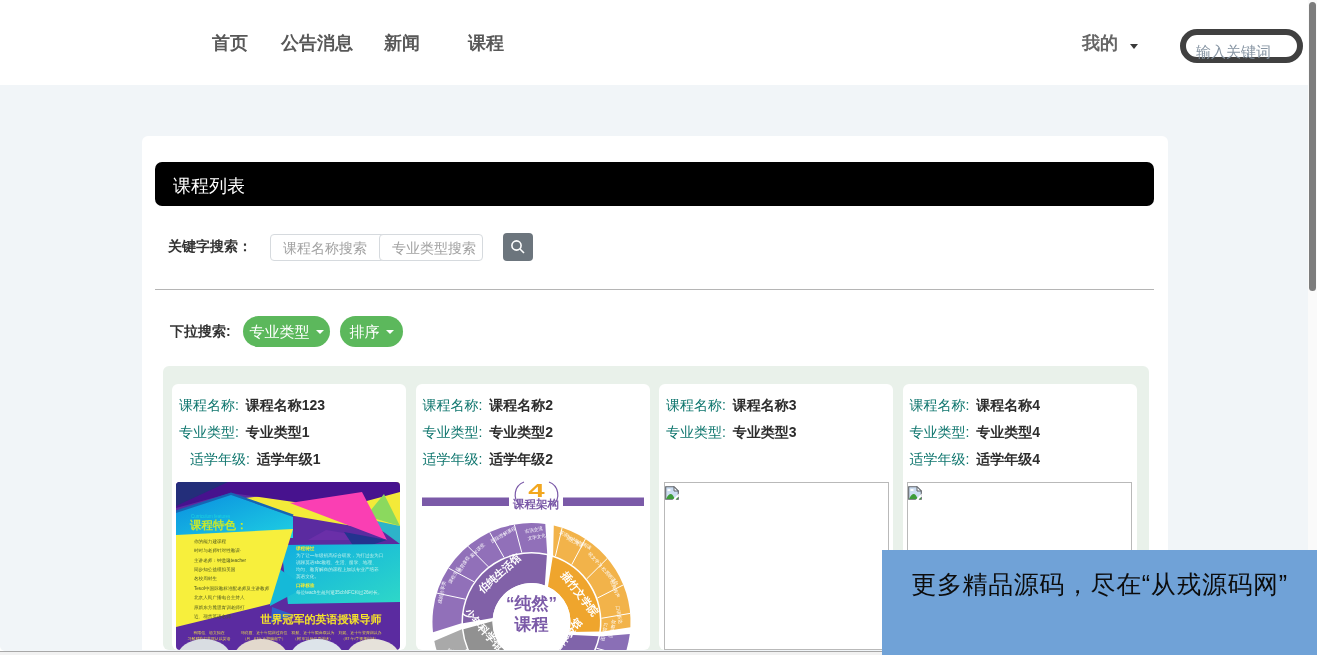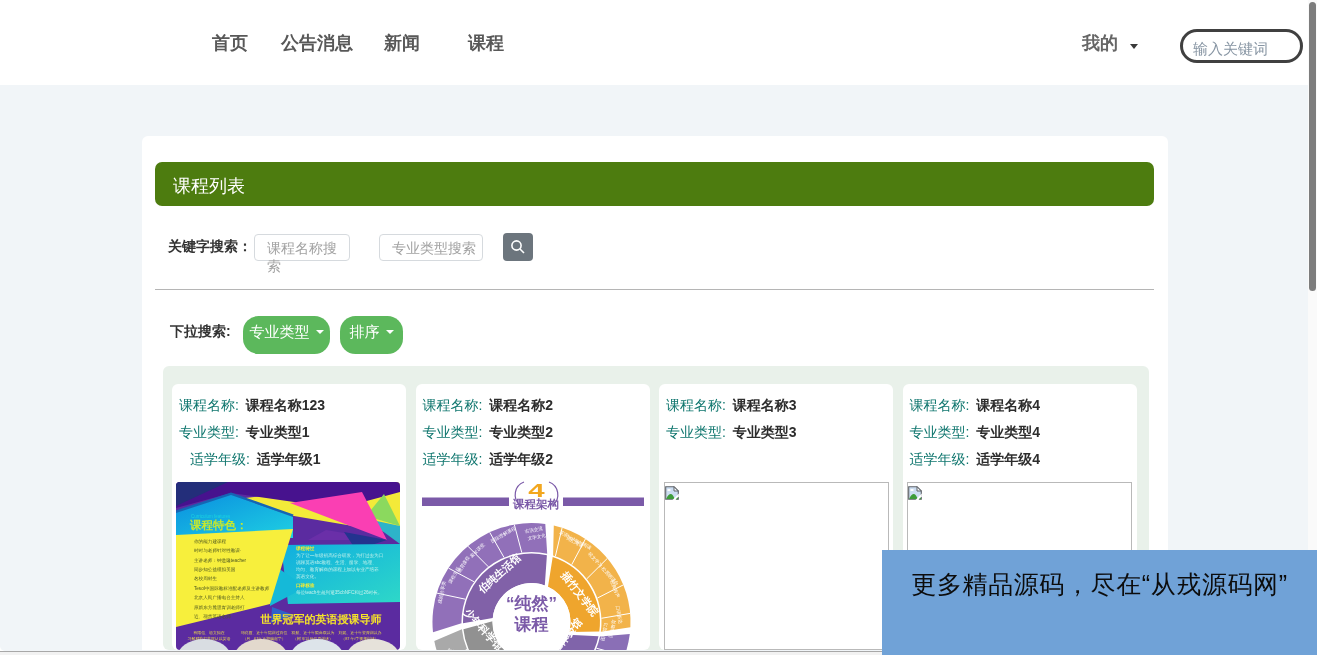--- a/index.html
+++ b/index.html
@@ -2,40 +2,40 @@
 <html lang="zh"><head>
 <meta charset="utf-8">
 <style>
   * { margin:0; padding:0; box-sizing:border-box; }
   html,body { width:1317px; height:655px; overflow:hidden; background:#fff;
     font-family:"Liberation Sans", sans-serif; }
 
   
   #nav { position:absolute; left:0; top:0; width:1317px; height:85px; background:#fff; }
   .navlink { position:absolute; top:33px; font-size:18px; font-weight:bold; color:#585858; line-height:21px; }
-  #pill { position:absolute; left:1180px; top:29px; width:123px; height:34px; border:3px solid #404040; border-radius:17px; background:#fff; }
+  #pill { position:absolute; left:1180px; top:29px; width:123px; height:34px; border:6px solid #404040; border-radius:17px; background:#fff; }
   #pill span { position:absolute; left:10px; top:8px; font-size:15px; color:#8795a3; }
   #caret1 { position:absolute; left:1130px; top:44px; width:0; height:0; border-left:4.5px solid transparent; border-right:4.5px solid transparent; border-top:5px solid #3a3a3a; }
 
   
   #bg { position:absolute; left:0; top:85px; width:1317px; height:566px; background:#f1f5f8; border-radius:0 0 5px 5px; }
   #hbar { position:absolute; left:0; top:651px; width:1317px; height:4px; background:#f2f2f2; border-top:1.5px solid #a8a8a8; }
 
   
   #card { position:absolute; left:142px; top:136px; width:1026px; height:514px; background:#fff; border-radius:6px 6px 0 0; }
-  #greenbar { position:absolute; left:13px; top:26px; width:999px; height:44px; background:#4d7c0f; border-radius:7px; }
+  #greenbar { position:absolute; left:13px; top:26px; width:999px; height:44px; background:#000000; border-radius:7px; }
   #greenbar span { position:absolute; left:18px; top:12px; font-size:18px; color:#fff; }
 
   .blabel { position:absolute; font-size:14px; font-weight:bold; color:#333; }
   .tinput { position:absolute; height:27px; border:1px solid #d6dade; border-radius:4px; background:#fff; }
   .tinput span { position:absolute; left:12px; top:5px; font-size:14px; color:#a2a2a2; }
   #searchbtn { position:absolute; left:361px; top:97px; width:30px; height:28px; background:#6c757d; border-radius:4px; }
   #divider { position:absolute; left:13px; top:153px; width:999px; height:1px; background:#b5b5b5; }
 
-  .gbtn { position:absolute; top:180px; height:38px; background:#5cb85c; border-radius:15.5px; color:#fff; font-size:15px; text-align:center; line-height:31px; }
+  .gbtn { position:absolute; top:180px; height:31px; background:#5cb85c; border-radius:15.5px; color:#fff; font-size:15px; text-align:center; line-height:31px; }
   .gcaret { display:inline-block; width:0; height:0; border-left:4px solid transparent; border-right:4px solid transparent; border-top:4.5px solid #fff; vertical-align:middle; margin-left:6px; margin-top:-2px; }
 
   
   #panel { position:absolute; left:21px; top:230px; width:986px; height:284px; background:#e9f1ea; border-radius:6px; }
   .ccard { position:absolute; top:18px; width:234px; height:266px; background:#fff; border-radius:6px; }
   .crow { position:absolute; left:7px; font-size:14px; line-height:20px; white-space:nowrap; }
   .crow .lab { color:#0f766e; }
   .crow .val { color:#2d2d2d; font-weight:bold; margin-left:3px; }
   .imgbox { position:absolute; left:5px; top:98px; width:224px; height:168px; }
   .broken { border:1px solid #b9b9b9; background:#fff; width:225px; left:4.5px; }
@@ -63,21 +63,21 @@
 <div id="caret1"></div>
 <div id="pill">
     <span>输入关键词</span>
   </div>
 
 <div id="card">
   <div id="greenbar">
       <span>课程列表</span>
     </div>
   <span class="blabel" style="left:26px; top:102px;">关键字搜索：</span>
-  <div class="tinput" style="left:112px; top:98px; width:96px;font-family:Liberation Serif, serif;">
+  <div class="tinput" style="left:128px; top:98px; width:119px;font-family:Liberation Serif, serif;">
       <span>课程名称搜索</span>
     </div>
   <div class="tinput" style="left:237px; top:98px; width:104px;">
       <span>专业类型搜索</span>
     </div>
   <div id="searchbtn">
     <svg width="16" height="16" viewBox="0 0 16 16" style="position:absolute;left:7px;top:6px;">
       <circle cx="6.5" cy="6.5" r="4.6" fill="none" stroke="#fff" stroke-width="1.6"></circle>
       <line x1="10" y1="10" x2="14" y2="14" stroke="#fff" stroke-width="1.6"></line>
     </svg>

